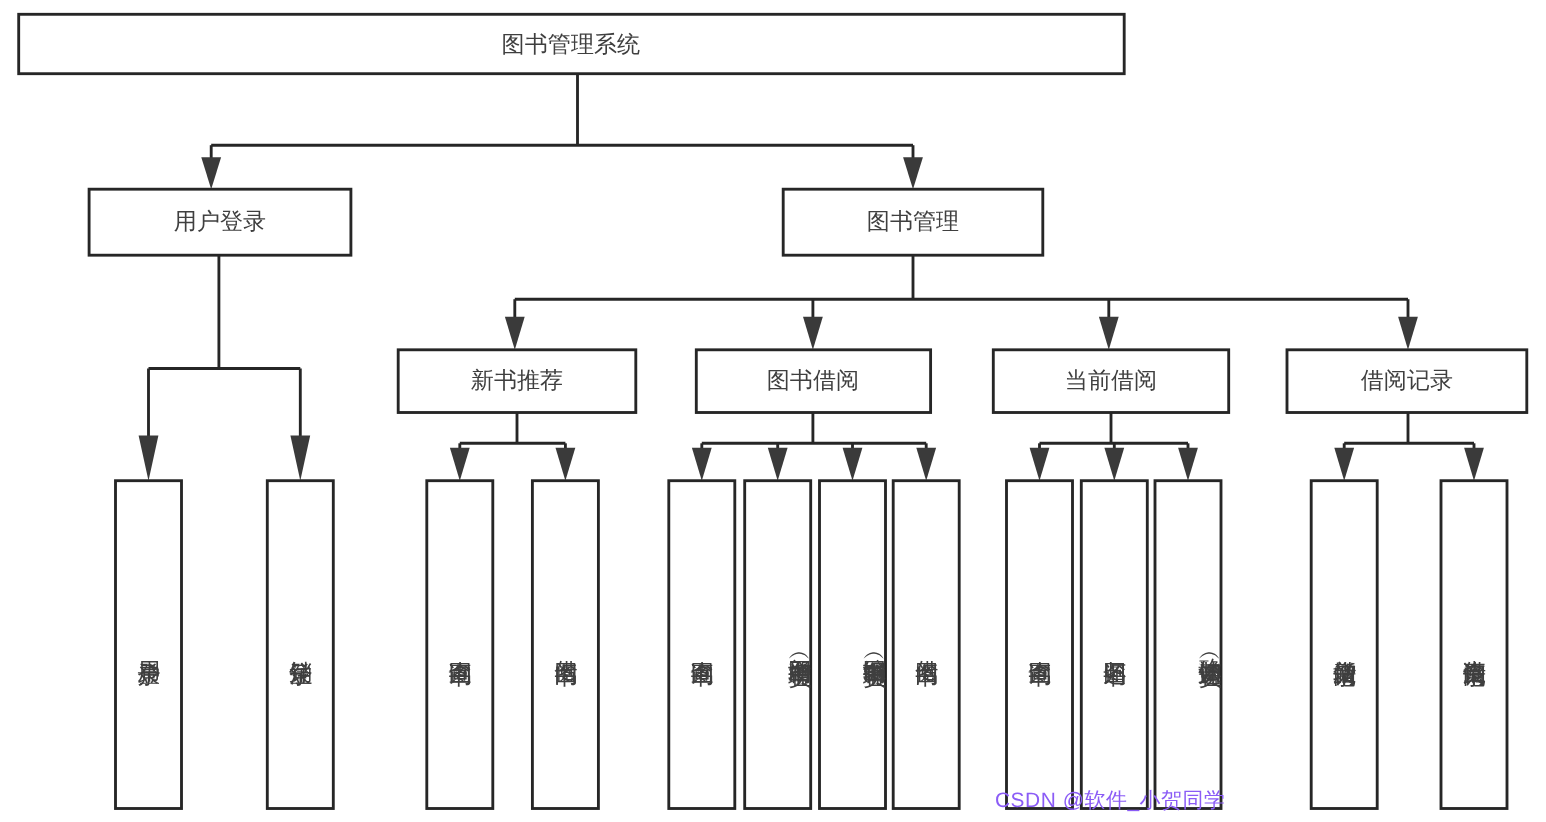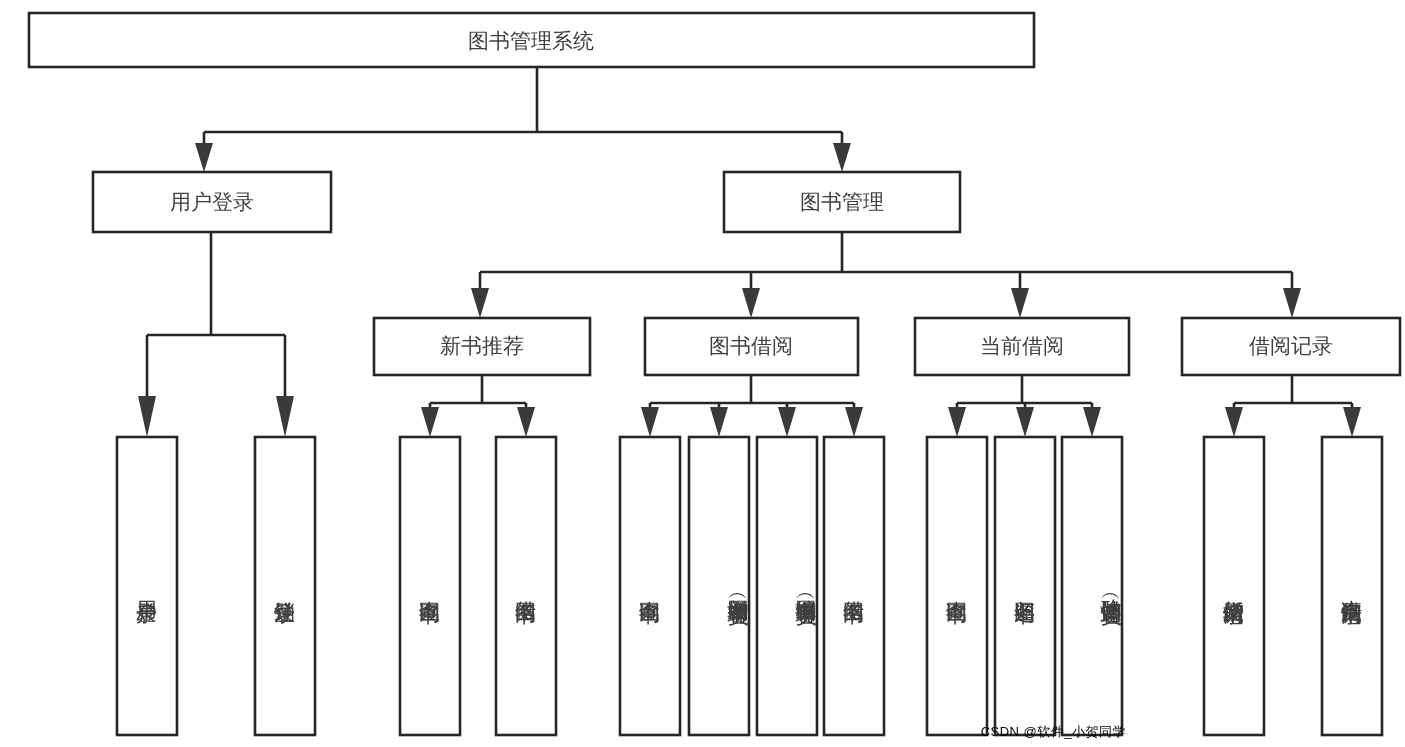--- a/index.html
+++ b/index.html
@@ -9,21 +9,21 @@
   }
   body {
     width: 1405px;
     height: 747px;
     font-family: "Liberation Sans", "DejaVu Sans", sans-serif;
     overflow: hidden;
     position: relative;
   }
   #diagram-root {
     position: absolute;
-    left: 12px;
+    left: 0;
     top: 0;
     width: 1122px;
     height: 747px;
   }
   svg.diagram {
     display: block;
     width: 1405px;
     height: 747px;
   }
   .node-rect {
@@ -66,22 +66,22 @@
     justify-content: center;
     text-align: center;
     pointer-events: none;
     white-space: nowrap;
   }
   .watermark {
     position: absolute;
     right: 8px;
     bottom: 6px;
     font-family: "Liberation Sans", "DejaVu Sans", sans-serif;
-    font-size: 13px;
-    color: #000000;
+    font-size: 19px;
+    color: #8b5cf6;
     letter-spacing: 0.5px;
     user-select: none;
   }
 </style>
 </head>
 <body>
 
 <div id="diagram-root">
 
   <svg class="diagram" viewBox="0 0 1405 747" xmlns="http://www.w3.org/2000/svg">

